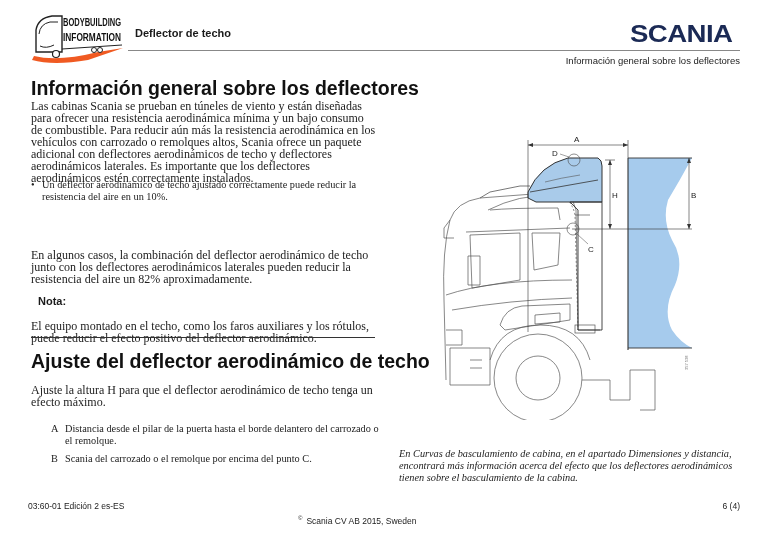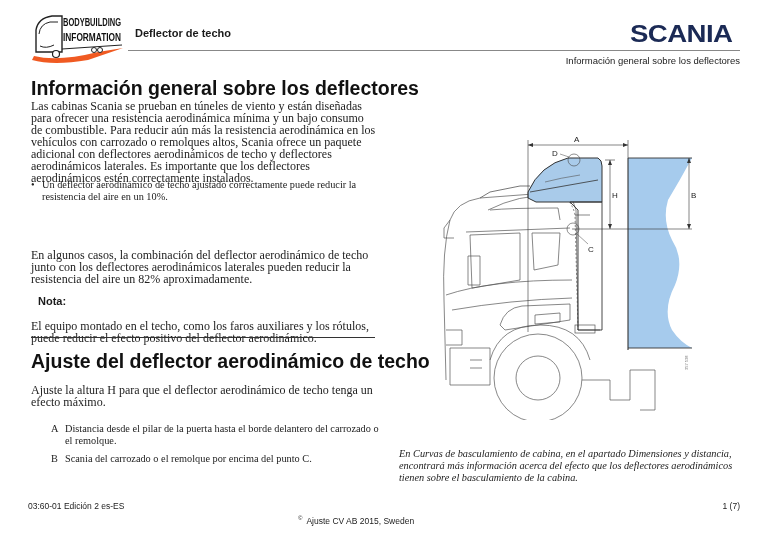--- a/index.html
+++ b/index.html
@@ -139,14 +139,14 @@
   <line x1="167" y1="114" x2="178" y2="124" stroke="#444" stroke-width="0.5"></line>
   <text x="178" y="132" font-family="Liberation Sans, sans-serif" font-size="8" fill="#222">C</text>
 
   <circle cx="164" cy="40" r="6" fill="none" stroke="#444" stroke-width="0.6"></circle>
   <line x1="150" y1="34" x2="159" y2="37" stroke="#444" stroke-width="0.5"></line>
   <text x="142" y="36" font-family="Liberation Sans, sans-serif" font-size="8" fill="#222">D</text>
 </svg>
 <div class="fig-id">357 538</div>
 
 <div class="footer-left">03:60-01 Edición 2  es-ES</div>
-<div class="footer-right">1 (7)</div>
-<div class="footer-center"><sup>©</sup><span>Ajuste CV AB 2015, Sweden</span></div>
+<div class="footer-right">6 (4)</div>
+<div class="footer-center"><sup>©</sup><span>Scania CV AB 2015, Sweden</span></div>
 
 </body></html>

